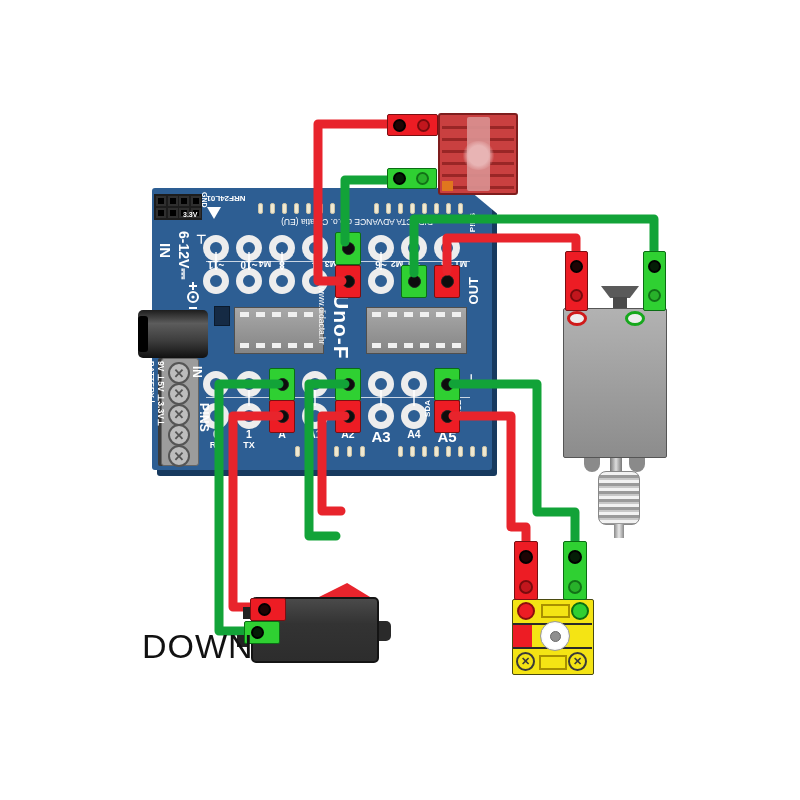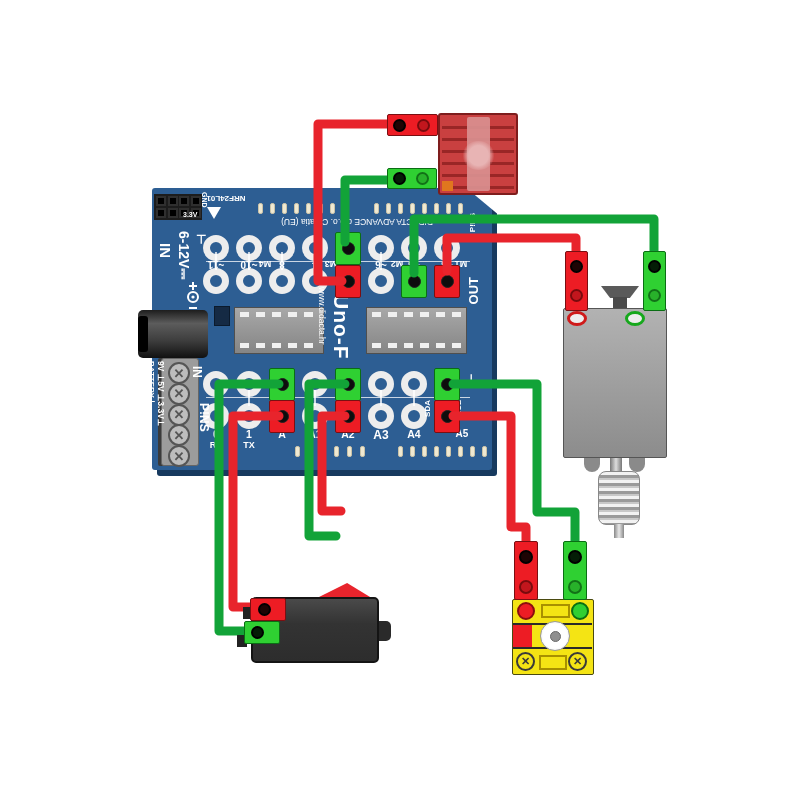--- a/index.html
+++ b/index.html
@@ -186,20 +186,21 @@
     <div class="abs" style="left:240px;top:43px;width:13px;height:20px;background:#2a2a2a;border-radius:0 5px 5px 0;"></div>
     <div class="abs" style="left:122px;top:66px;width:17px;height:17px;border-radius:50%;background:#f5f5f5;"></div>
     <div class="abs" style="left:105px;top:29px;width:10px;height:12px;background:#222;"></div>
     <div class="abs" style="left:99px;top:57px;width:10px;height:12px;background:#222;"></div>
     <div class="abs strip-r" style="left:112px;top:20px;width:36px;height:23px;">
       <div class="abs shole-dark" style="left:7px;top:4px;width:13px;height:13px;"></div>
     </div>
     <div class="abs strip-g" style="left:106px;top:43px;width:36px;height:23px;">
       <div class="abs ghole-dark" style="left:6px;top:4px;width:13px;height:13px;"></div>
     </div>
+    <div class="abs label-big" style="left:4px;top:51px;">DOWN</div>
   </div>
 
   <div class="abs comp" style="left:508px;top:538px;width:92px;height:140px;">
     <div class="abs strip-r" style="left:6px;top:3px;width:24px;height:59px;">
       <div class="abs shole-dark" style="left:4px;top:8px;width:14px;height:14px;"></div>
       <div class="abs shole-ring" style="left:4px;top:38px;width:14px;height:14px;"></div>
     </div>
     <div class="abs strip-g" style="left:55px;top:3px;width:24px;height:59px;">
       <div class="abs ghole-dark" style="left:4px;top:8px;width:14px;height:14px;"></div>
       <div class="abs ghole-ring" style="left:4px;top:38px;width:14px;height:14px;"></div>
@@ -313,23 +314,23 @@
     <div class="abs btxt r180" style="left:430px;top:259px;width:34px;text-align:center;font-size:10px;font-weight:bold;">~3</div>
     <div class="abs btxt r180" style="left:251px;top:259px;width:28px;text-align:center;font-size:9px;font-weight:bold;">M4</div>
     <div class="abs btxt r180" style="left:317px;top:259px;width:28px;text-align:center;font-size:9px;font-weight:bold;">M3</div>
     <div class="abs btxt r180" style="left:383px;top:259px;width:28px;text-align:center;font-size:9px;font-weight:bold;">M2</div>
     <div class="abs btxt r180" style="left:447px;top:259px;width:28px;text-align:center;font-size:9px;font-weight:bold;">M1</div>
     <div class="abs btxt" style="left:200px;top:429px;width:32px;text-align:center;font-size:10.5px;font-weight:bold;">0</div>
     <div class="abs btxt" style="left:233px;top:429px;width:32px;text-align:center;font-size:10.5px;font-weight:bold;">1</div>
     <div class="abs btxt" style="left:266px;top:429px;width:32px;text-align:center;font-size:10.5px;font-weight:bold;">A</div>
     <div class="abs btxt" style="left:299px;top:429px;width:32px;text-align:center;font-size:10.5px;font-weight:bold;">A1</div>
     <div class="abs btxt" style="left:332px;top:429px;width:32px;text-align:center;font-size:10.5px;font-weight:bold;">A2</div>
-    <div class="abs btxt" style="left:365px;top:429px;width:32px;text-align:center;font-size:12px;font-weight:bold;">A3</div>
+    <div class="abs btxt" style="left:365px;top:429px;width:32px;text-align:center;font-size:15px;font-weight:bold;">A3</div>
     <div class="abs btxt" style="left:398px;top:429px;width:32px;text-align:center;font-size:10.5px;font-weight:bold;">A4</div>
-    <div class="abs btxt" style="left:446px;top:429px;width:32px;text-align:center;font-size:10px;font-weight:bold;">A5</div>
+    <div class="abs btxt" style="left:431px;top:429px;width:32px;text-align:center;font-size:15px;font-weight:bold;">A5</div>
     <div class="abs btxt" style="left:200px;top:441px;width:32px;text-align:center;font-size:9px;font-weight:bold;">RX</div>
     <div class="abs btxt" style="left:233px;top:441px;width:32px;text-align:center;font-size:9px;font-weight:bold;">TX</div>
     <div class="abs block g" style="left:335px;top:232px;"></div>
     <div class="abs bhole" style="left:341.5px;top:242px;"></div>
     <div class="abs block r" style="left:335px;top:265px;"></div>
     <div class="abs bhole" style="left:341.5px;top:275px;"></div>
     <div class="abs block g" style="left:401px;top:265px;"></div>
     <div class="abs bhole" style="left:407.5px;top:275px;"></div>
     <div class="abs block r" style="left:434px;top:265px;"></div>
     <div class="abs bhole" style="left:440.5px;top:275px;"></div>

